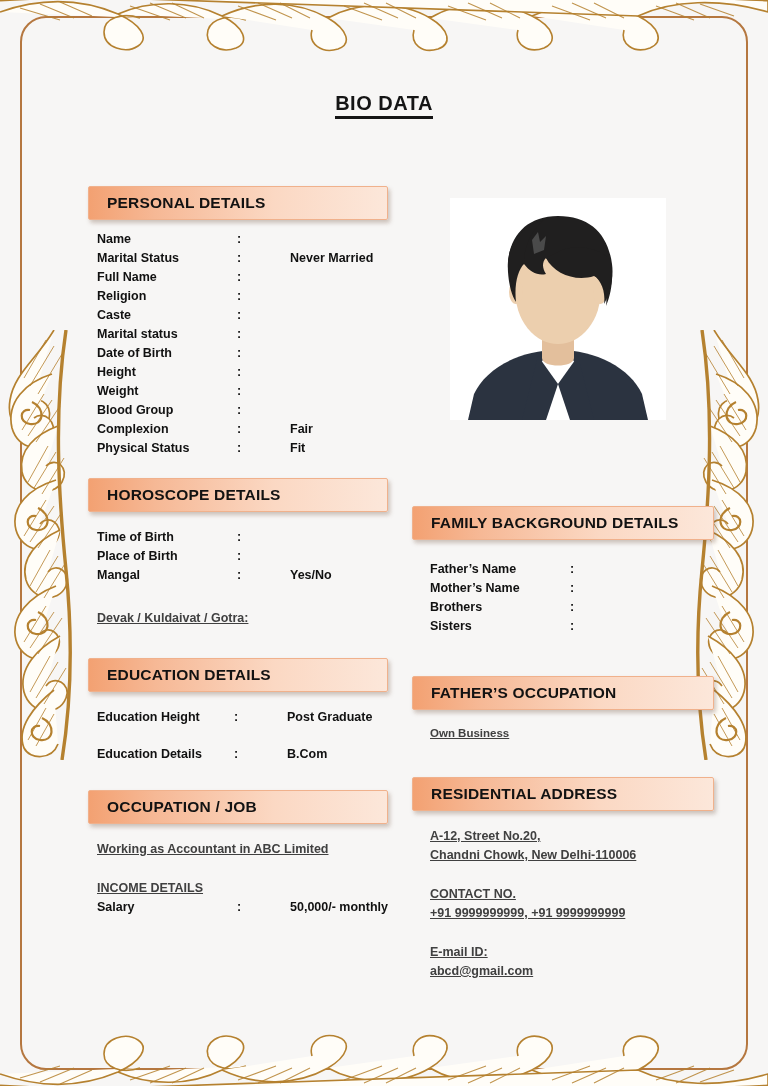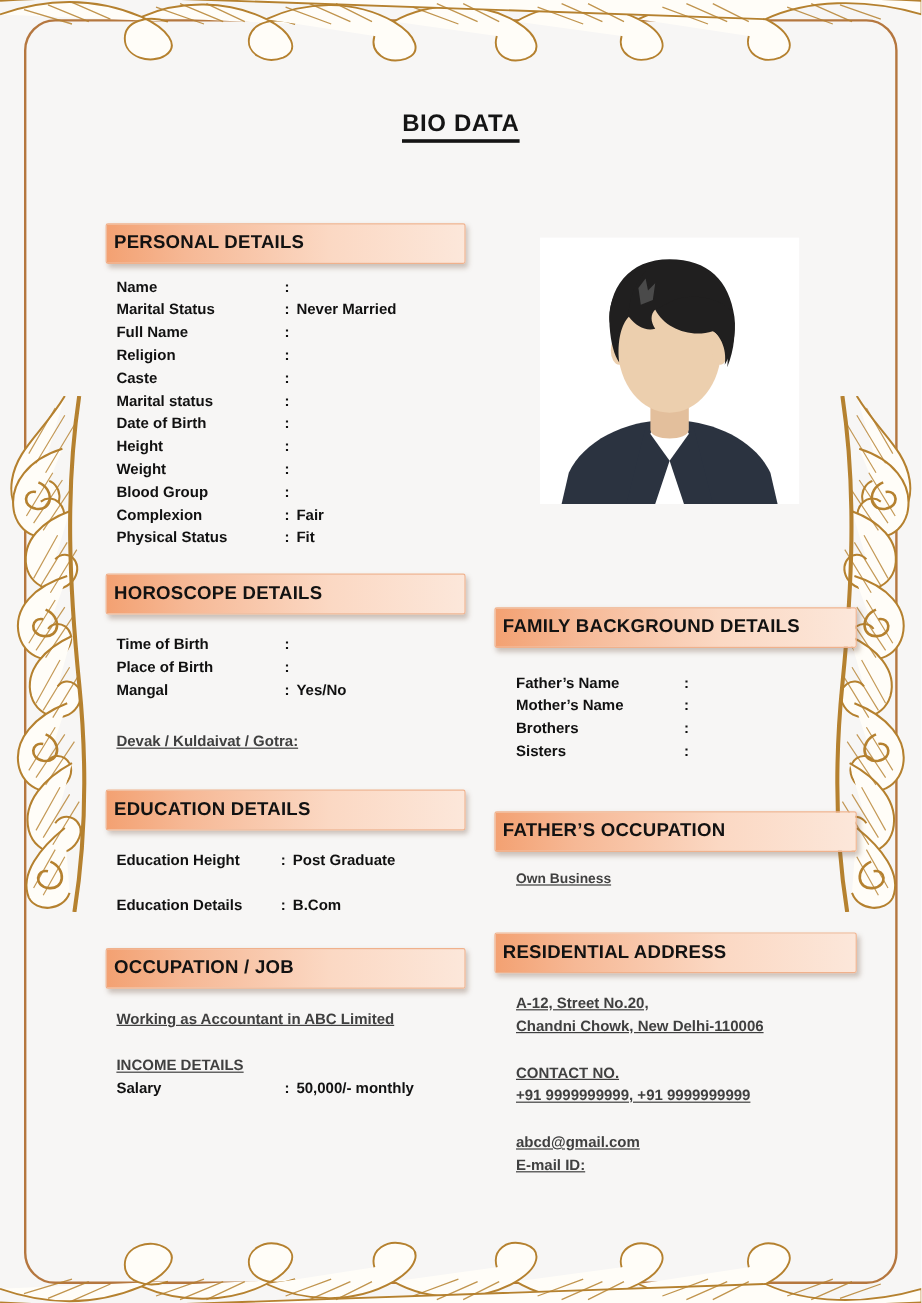--- a/index.html
+++ b/index.html
@@ -71,21 +71,21 @@
   
   .bar {
     position: relative;
     height: 34px;
     background: linear-gradient(to right, #f3a172 0%, #f6b895 22%, #fbd8c3 62%, #fce7da 100%);
     border: 1px solid #f0b18c;
     border-radius: 2px;
     box-shadow: 2px 3px 4px rgba(120, 90, 70, 0.34);
     display: flex;
     align-items: center;
-    padding-left: 6px;
+    padding-left: 18px;
     box-sizing: border-box;
   }
   .bar-label {
     font-size: 15.5px;
     font-weight: bold;
     color: #121212;
     letter-spacing: 0.2px;
     white-space: nowrap;
   }
 
@@ -93,21 +93,21 @@
   .fields { padding-left: 9px; }
   .row {
     display: flex;
     font-size: 12.5px;
     font-weight: bold;
     color: #111111;
     line-height: 19px;
   }
   .row .lbl { width: 140px; flex: none; }
   .row .sep { width: 10px; flex: none; }
-  .row .val { flex: 1; white-space: nowrap; }
+  .row .val { flex: 1; white-space: nowrap; margin-left: 43px; }
 
   .row-wide .lbl { width: 137px; }
 
   .para {
     padding-left: 9px;
     font-size: 12.5px;
     font-weight: bold;
     color: #404040;
     line-height: 19px;
     white-space: nowrap;
@@ -479,19 +479,19 @@
       <div class="bar-label">RESIDENTIAL ADDRESS</div>
     </div>
     <div class="sp-16"></div>
     <div style="padding-left:18px">
       <div class="para" style="padding-left:0">A-12, Street No.20,</div>
       <div class="para" style="padding-left:0">Chandni Chowk, New Delhi-110006</div>
       <div class="sp-20"></div>
       <div class="para" style="padding-left:0">CONTACT NO.</div>
       <div class="para" style="padding-left:0">+91 9999999999, +91 9999999999</div>
       <div class="sp-20"></div>
+      <div class="para" style="padding-left:0">E-mail ID:</div>
       <div class="para" style="padding-left:0">abcd@gmail.com</div>
-      <div class="para" style="padding-left:0">E-mail ID:</div>
     </div>
 
   </div>
 
 </div>
 
 </body></html>

